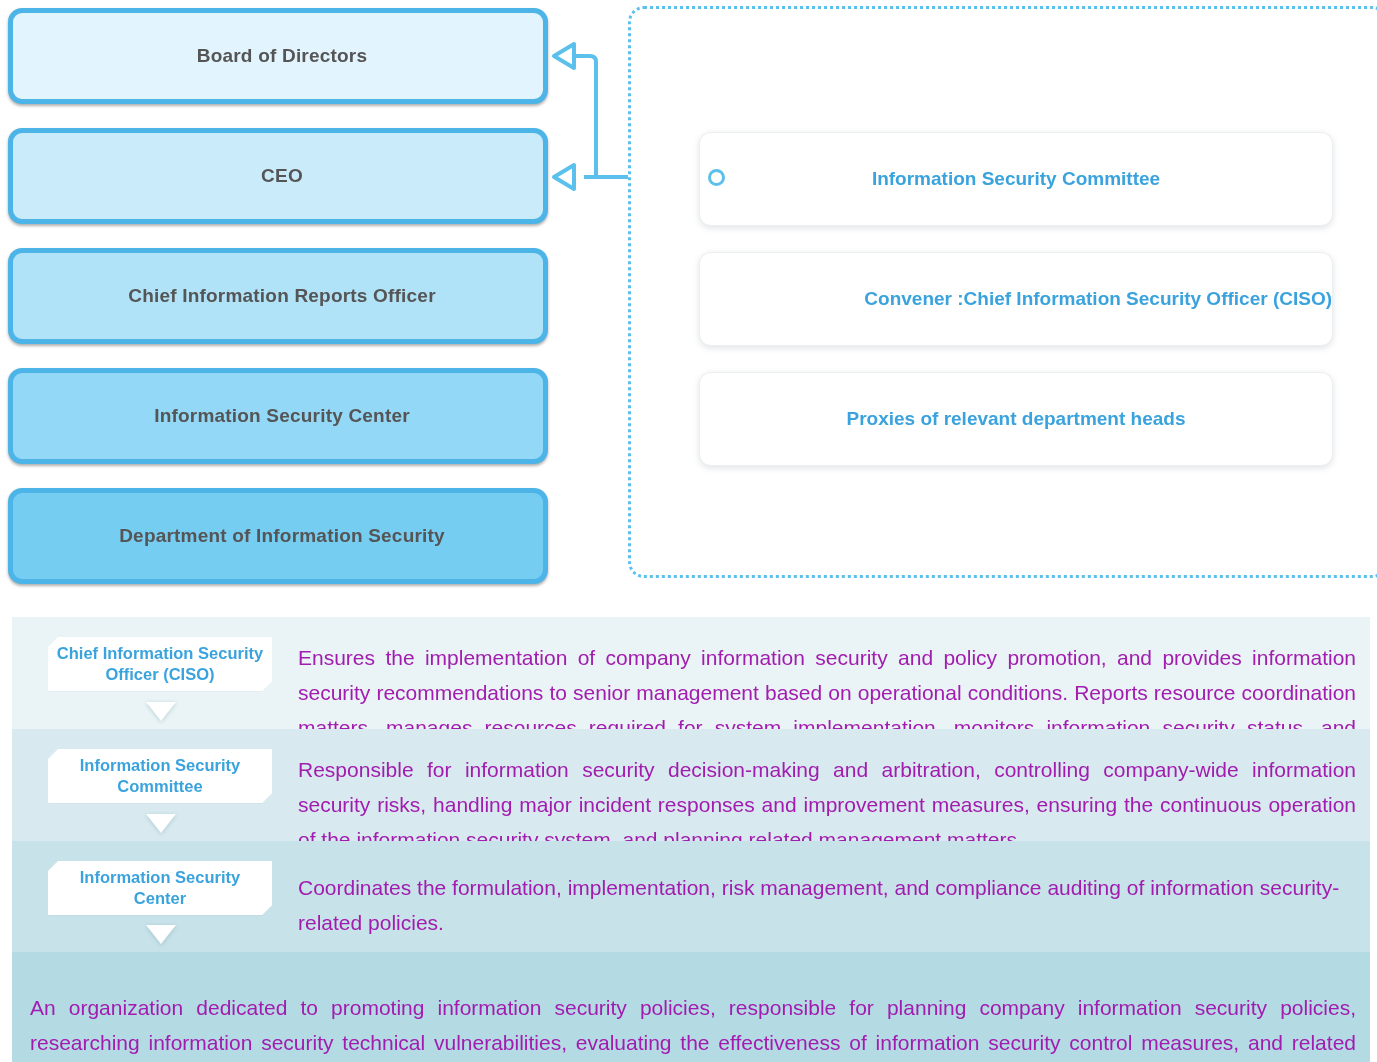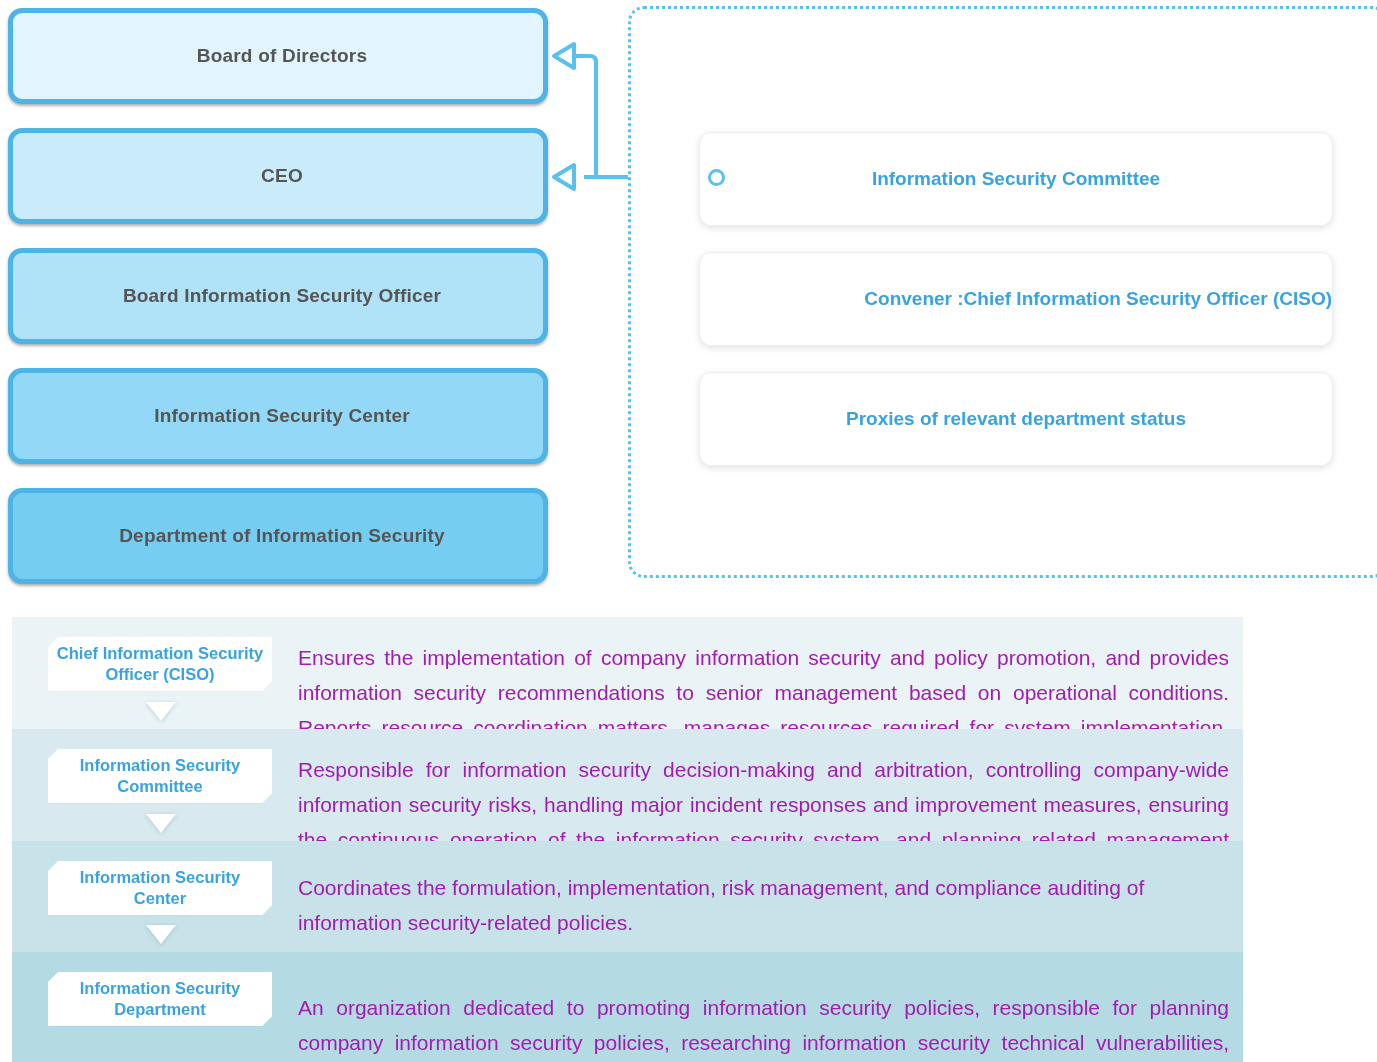--- a/index.html
+++ b/index.html
@@ -118,21 +118,21 @@
   #roles-table {
     position: absolute;
     left: 12px;
     top: 617px;
     width: 1365px;
     height: 445px;
   }
   .role-row {
     position: absolute;
     left: 0;
-    width: 1231px;
+    width: 1358px;
     display: flex;
     align-items: flex-start;
   }
   #role-row-0 { top: 0px;   height: 112px; background: #eaf4f6; }
   #role-row-1 { top: 112px; height: 112px; background: #d8eaef; }
   #role-row-2 { top: 224px; height: 111px; background: #c7e2e8; }
   #role-row-3 { top: 335px; height: 110px; background: #b4dae4; }
 
   .role-chip-cell {
     position: relative;
@@ -196,21 +196,21 @@
 <div id="top-section">
 
   <div id="hierarchy-column">
     <div class="hier-box" id="hier-box-0">
       <span class="hier-label">Board of Directors</span>
     </div>
     <div class="hier-box" id="hier-box-1">
       <span class="hier-label">CEO</span>
     </div>
     <div class="hier-box" id="hier-box-2">
-      <span class="hier-label">Board Information Security Officer</span>
+      <span class="hier-label">Chief Information Reports Officer</span>
     </div>
     <div class="hier-box" id="hier-box-3">
       <span class="hier-label">Information Security Center</span>
     </div>
     <div class="hier-box" id="hier-box-4">
       <span class="hier-label">Department of Information Security</span>
     </div>
   </div>
 
   <svg id="connector-svg" viewBox="0 0 1377 600">
@@ -225,21 +225,21 @@
   </svg>
 
   <div id="committee-panel">
     <div class="committee-card" id="committee-card-0">
       <span class="committee-card-label">Information Security Committee</span>
     </div>
     <div class="committee-card" id="committee-card-1">
       <span class="committee-card-label">Convener :Chief Information Security Officer (CISO)</span>
     </div>
     <div class="committee-card" id="committee-card-2">
-      <span class="committee-card-label">Proxies of relevant department status</span>
+      <span class="committee-card-label">Proxies of relevant department heads</span>
     </div>
   </div>
 
   <div id="connector-node"></div>
 
 </div>
 
 <div id="roles-table">
 
   <div class="role-row" id="role-row-0">
@@ -272,23 +272,18 @@
         <span class="role-chip-label">Information Security Center</span>
       </div>
       <div class="role-arrow-down"></div>
     </div>
     <div class="role-desc-cell">
       <p class="role-desc-text">Coordinates the formulation, implementation, risk management, and compliance auditing of information security-related policies.</p>
     </div>
   </div>
 
   <div class="role-row" id="role-row-3">
-    <div class="role-chip-cell">
-      <div class="role-chip">
-        <span class="role-chip-label">Information Security Department</span>
-      </div>
-    </div>
     <div class="role-desc-cell">
       <p class="role-desc-text">An organization dedicated to promoting information security policies, responsible for planning company information security policies, researching information security technical vulnerabilities, evaluating the effectiveness of information security control measures, and related auditing matters to maintain and continuously enhance information security.</p>
     </div>
   </div>
 
 </div>
 
 </body></html>

